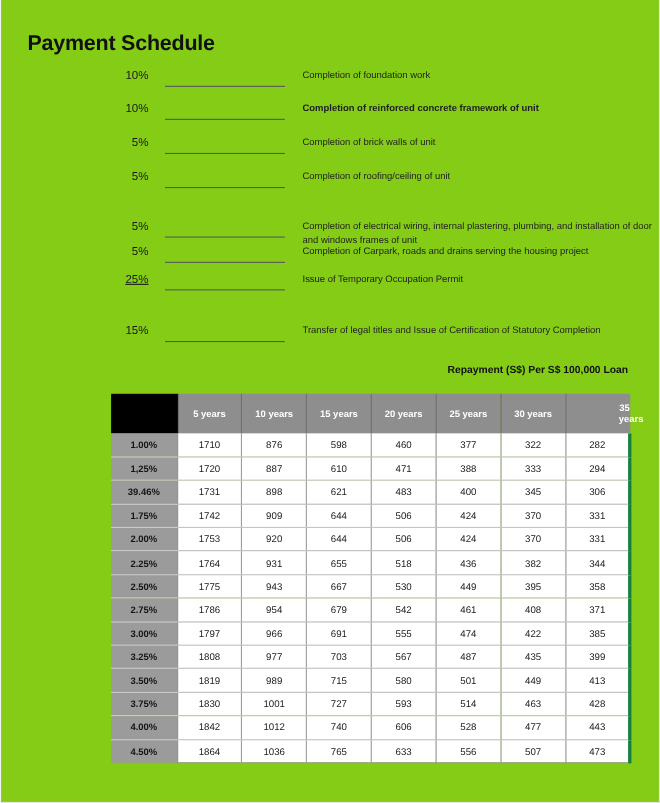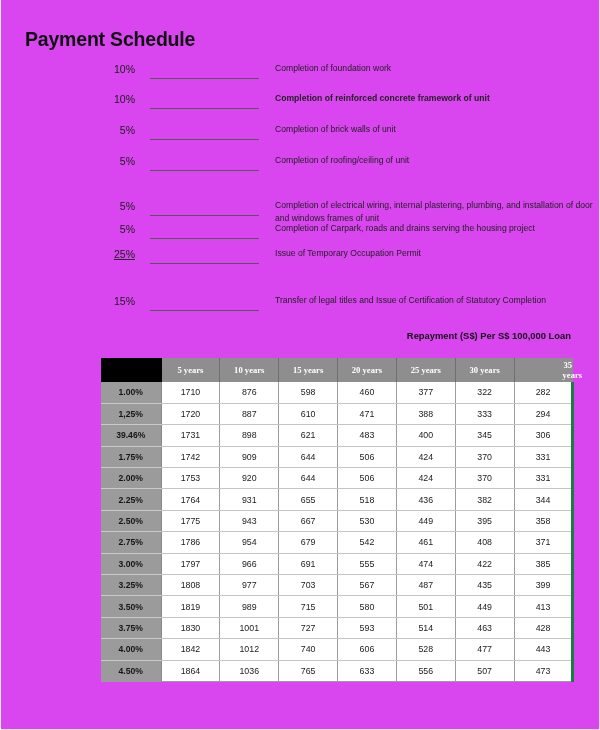--- a/index.html
+++ b/index.html
@@ -13,21 +13,21 @@
     position: relative;
     font-family: "Liberation Sans", sans-serif;
     color: #1a1a1a;
     overflow: hidden;
   }
   #page {
     position: absolute;
     left: 0; top: 0;
     width: 600px;
     height: 730px;
-    background: #d946ef;
+    background: #84cc16;
     box-sizing: border-box;
     border-right: 1px solid #e3e3e3;
     border-bottom: 1px solid #e3e3e3;
     border-left: 1px solid #f2f2f2;
   }
 
   
   #doc-title {
     position: absolute;
     left: 24px;
@@ -107,22 +107,21 @@
     text-align: center;
     vertical-align: middle;
     box-sizing: border-box;
   }
   #rates-table thead th {
     background: #8e8e8e;
     color: #ffffff;
     font-weight: bold;
     font-size: 8.6px;
     border-right: 1px solid #6f6f6f;
-    height: 24px;
-    font-family: Liberation Serif, serif;
+    height: 36px;
   }
   #rates-table thead th.corner {
     background: #000000;
     border-right: 1px solid #000000;
   }
   #rates-table thead th:last-child { border-right: none; padding-left: 48px; }
 
   #rates-table tbody th.rate-label {
     background: #9b9b9b;
     color: #151515;

